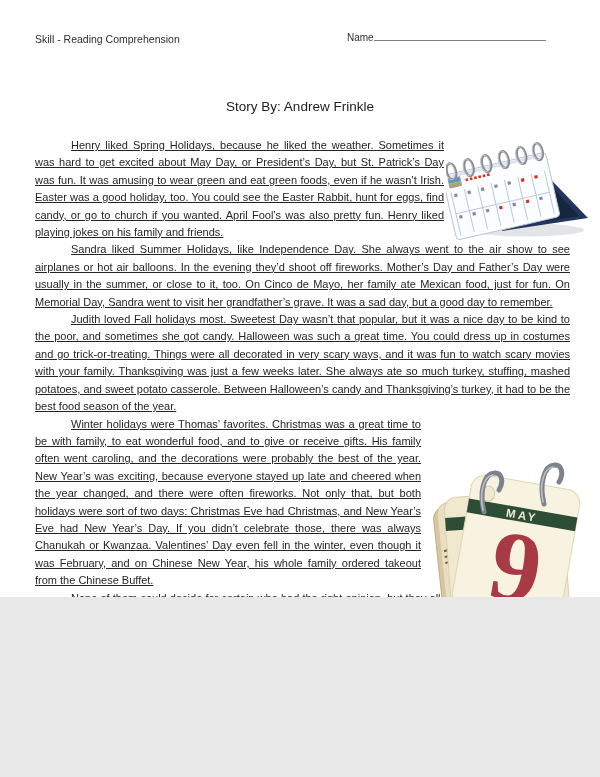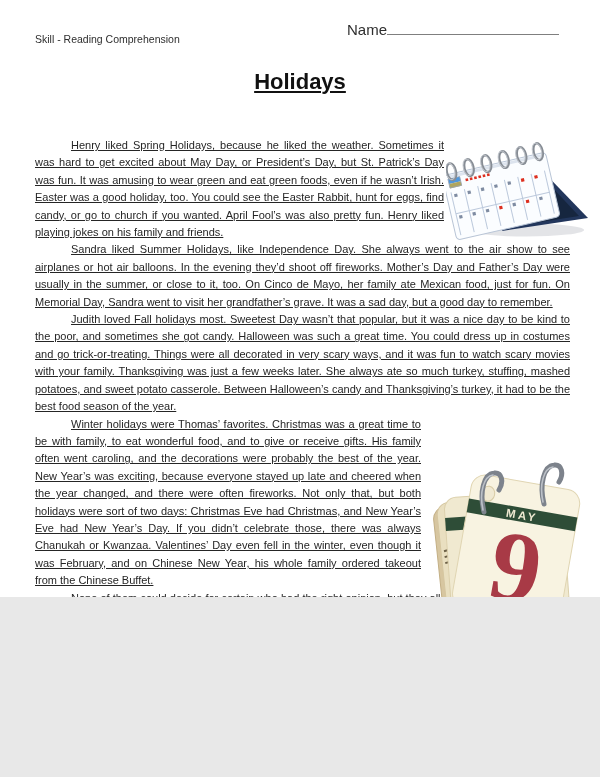--- a/index.html
+++ b/index.html
@@ -6,21 +6,21 @@
   .page {
     position:relative;
     width:600px; height:597px;
     background:#ffffff;
     margin:0 auto;
     font-family:"Liberation Sans", sans-serif;
     color:#252525;
     overflow:hidden;
   }
   .hdr-left { position:absolute; left:35px; top:33px; font-size:10.5px; color:#2e2e2e; }
-  .name-row { position:absolute; left:347px; top:21px; font-size:15px; color:#2e2e2e; white-space:nowrap; }
+  .name-row { position:absolute; left:347px; top:28px; font-size:10px; color:#2e2e2e; white-space:nowrap; }
   .name-line { display:inline-block; width:172px; height:12px; border-bottom:1.7px solid #7f7f7f; }
   .title-wrap { position:absolute; top:69px; left:0; width:100%; text-align:center; }
   .title-text { font-size:22px; font-weight:bold; color:#111;
     text-decoration:underline; text-decoration-thickness:2px; text-underline-offset:2px; }
   .byline { position:absolute; top:99px; left:0; width:100%; text-align:center; font-size:13.5px; color:#1d1d1d; }
   .body-text { position:absolute; left:35px; top:137px; width:535px;
     font-size:11px; line-height:17.4px; text-align:justify; }
   .body-text p { margin:0; text-indent:36px;text-decoration:underline; }
   .body-text p.beside-img1 { width:409px; }
   .body-text p.beside-img2 { width:386px; }
@@ -33,24 +33,22 @@
 <body>
 
 <div class="page">
 
   <div class="hdr-left">Skill - Reading Comprehension</div>
 
   <div class="name-row">
     <span>Name</span><span class="name-line"></span>
   </div>
 
-  <div class="title-wrap">
-    <span class="title-text">Holidays</span>
-  </div>
 
+  <div class="byline">Story By: Andrew Frinkle</div>
 
   <div class="body-text">
     <p class="beside-img1">Henry liked Spring Holidays, because he liked the weather. Sometimes it was hard to get excited about May Day, or President’s Day, but St. Patrick’s Day was fun. It was amusing to wear green and eat green foods, even if he wasn’t Irish. Easter was a good holiday, too. You could see the Easter Rabbit, hunt for eggs, find candy, or go to church if you wanted. April Fool’s was also pretty fun. Henry liked playing jokes on his family and friends.</p>
     <p>Sandra liked Summer Holidays, like Independence Day. She always went to the air show to see airplanes or hot air balloons. In the evening they’d shoot off fireworks. Mother’s Day and Father’s Day were usually in the summer, or close to it, too. On Cinco de Mayo, her family ate Mexican food, just for fun. On Memorial Day, Sandra went to visit her grandfather’s grave. It was a sad day, but a good day to remember.</p>
     <p>Judith loved Fall holidays most. Sweetest Day wasn’t that popular, but it was a nice day to be kind to the poor, and sometimes she got candy. Halloween was such a great time. You could dress up in costumes and go trick-or-treating. Things were all decorated in very scary ways, and it was fun to watch scary movies with your family. Thanksgiving was just a few weeks later. She always ate so much turkey, stuffing, mashed potatoes, and sweet potato casserole. Between Halloween’s candy and Thanksgiving’s turkey, it had to be the best food season of the year.</p>
     <p class="beside-img2">Winter holidays were Thomas’ favorites. Christmas was a great time to be with family, to eat wonderful food, and to give or receive gifts. His family often went caroling, and the decorations were probably the best of the year. New Year’s was exciting, because everyone stayed up late and cheered when the year changed, and there were often fireworks. Not only that, but both holidays were sort of two days: Christmas Eve had Christmas, and New Year’s Eve had New Year’s Day. If you didn’t celebrate those, there was always Chanukah or Kwanzaa. Valentines’ Day even fell in the winter, even though it was February, and on Chinese New Year, his whole family ordered takeout from the Chinese Buffet.</p>
     <p>None of them could decide for certain who had the right opinion, but they all agreed that holidays were fun. Some were for seeing people you loved, and others were holidays that reminded you to be kind and generous. They were certainly all very fun.</p>
   </div>
 
   <svg class="img1" width="150" height="100" viewBox="0 0 150 100">

